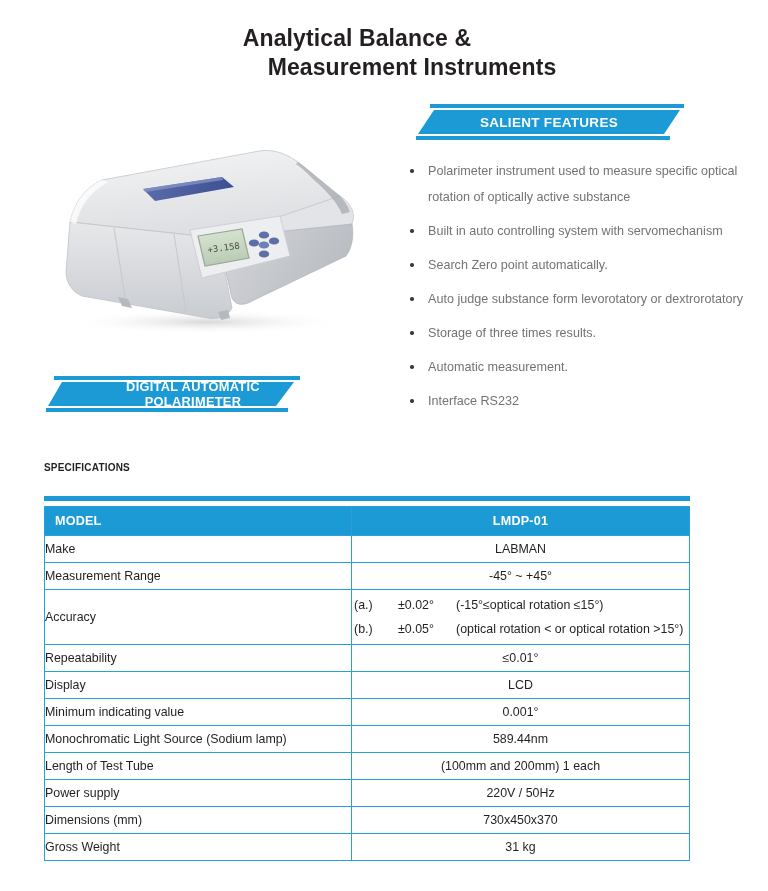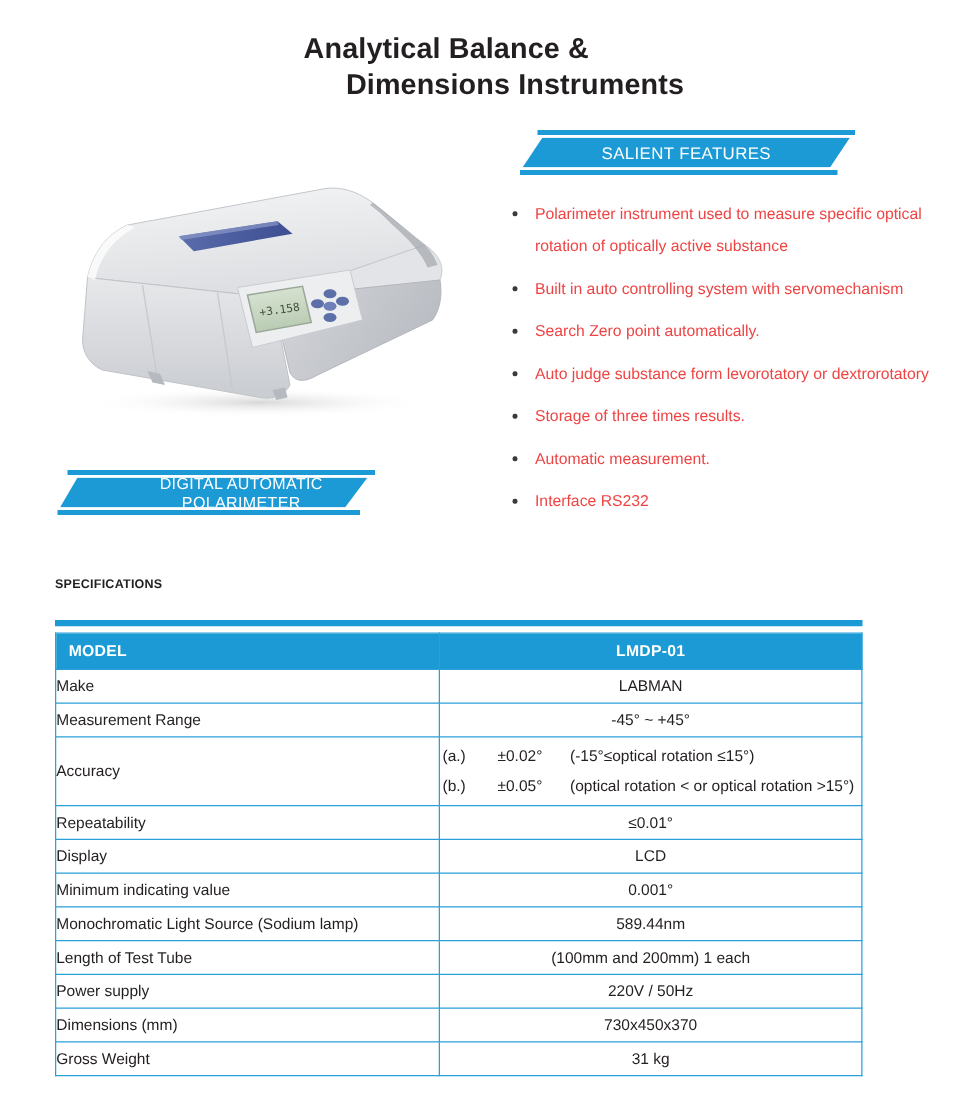--- a/index.html
+++ b/index.html
@@ -40,21 +40,21 @@
     position: absolute; left: 0; right: 0; height: 4px; background: #1b9ad6;
   }
   .banner .bar.top { top: 0; }
   .banner .bar.bot { bottom: 0; }
   .banner .body {
     position: absolute; top: 6px; bottom: 6px; left: 0; right: 0;
     background: #1b9ad6;
     display: flex; align-items: center;
   }
   .banner .body span {
-    color: #ffffff; font-weight: normal; font-size: 13.5px; letter-spacing: .3px;
+    color: #ffffff; font-weight: bold; font-size: 13.5px; letter-spacing: .3px;
     width: 100%;
   }
 
   
   #salient-banner { left: 412px; top: 104px; width: 268px; }
   #salient-banner .bar.top { left: 18px; right: -4px; }
   #salient-banner .bar.bot { left: 4px; right: 10px; }
   #salient-banner .body {
     clip-path: polygon(16px 0, 100% 0, calc(100% - 16px) 100%, 0 100%);
     left: 6px; right: 0;
@@ -73,21 +73,21 @@
 
   
   .features {
     position: absolute; left: 404px; top: 158px; width: 350px;
   }
   .feature {
     position: relative;
     padding-left: 24px;
     font-size: 12.6px;
     line-height: 26px;
-    color: #ef4444;
+    color: #737373;
     margin-bottom: 8px;
   }
   .feature .dot {
     position: absolute; left: 6px; top: 11px;
     width: 3.5px; height: 3.5px; border-radius: 50%;
     background: #3a3a3a;
   }
 
   
   .spec-heading {
@@ -129,21 +129,21 @@
   .acc-txt { }
   .acc-wrap { padding: 3px 0 3px 2px; }
 </style>
 </head>
 <body>
 
 <div class="page">
 
   <div class="title-block">
     <div class="title-line l1">Analytical Balance &amp;</div>
-    <div class="title-line l2">Dimensions Instruments</div>
+    <div class="title-line l2">Measurement Instruments</div>
   </div>
 
   <div class="photo-wrap">
     <svg width="360" height="205" viewBox="0 0 360 205">
       <defs>
         <linearGradient id="topFace" x1="0" y1="0" x2="0.3" y2="1">
           <stop offset="0" stop-color="#f4f5f6"></stop>
           <stop offset="1" stop-color="#dcdee1"></stop>
         </linearGradient>
         <linearGradient id="frontFace" x1="0" y1="0" x2="0" y2="1">

